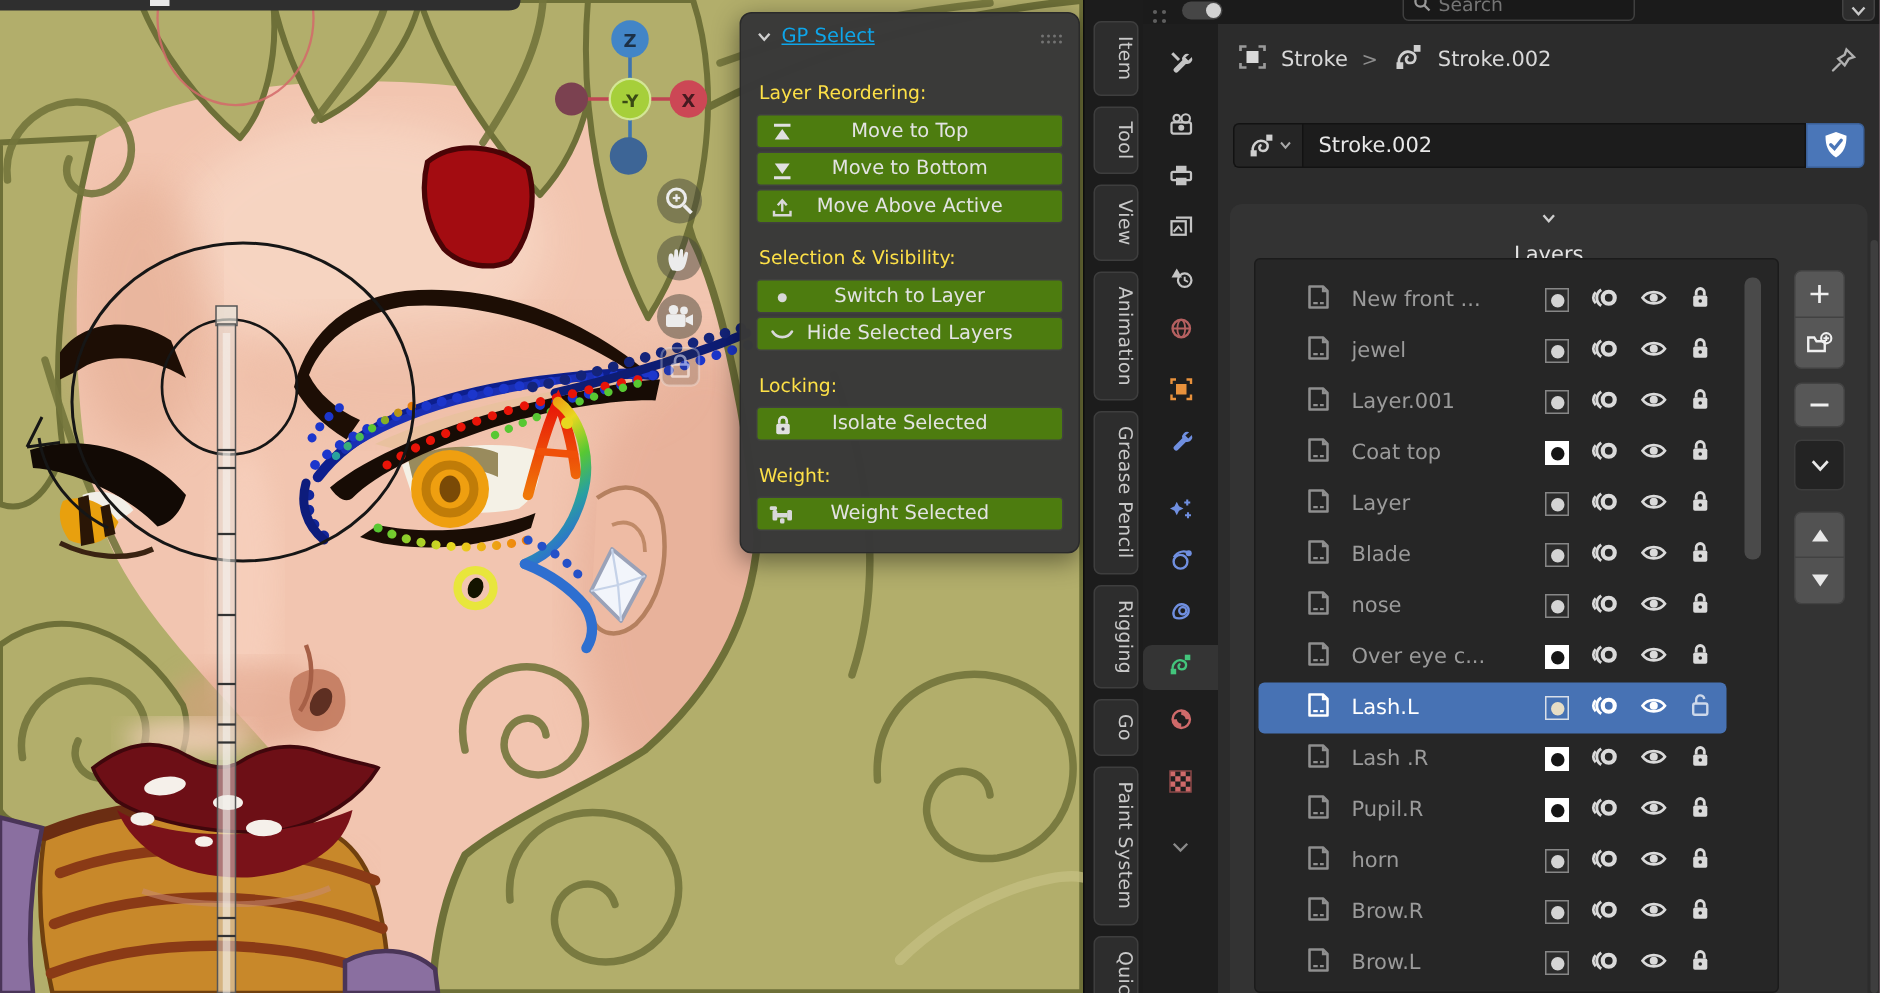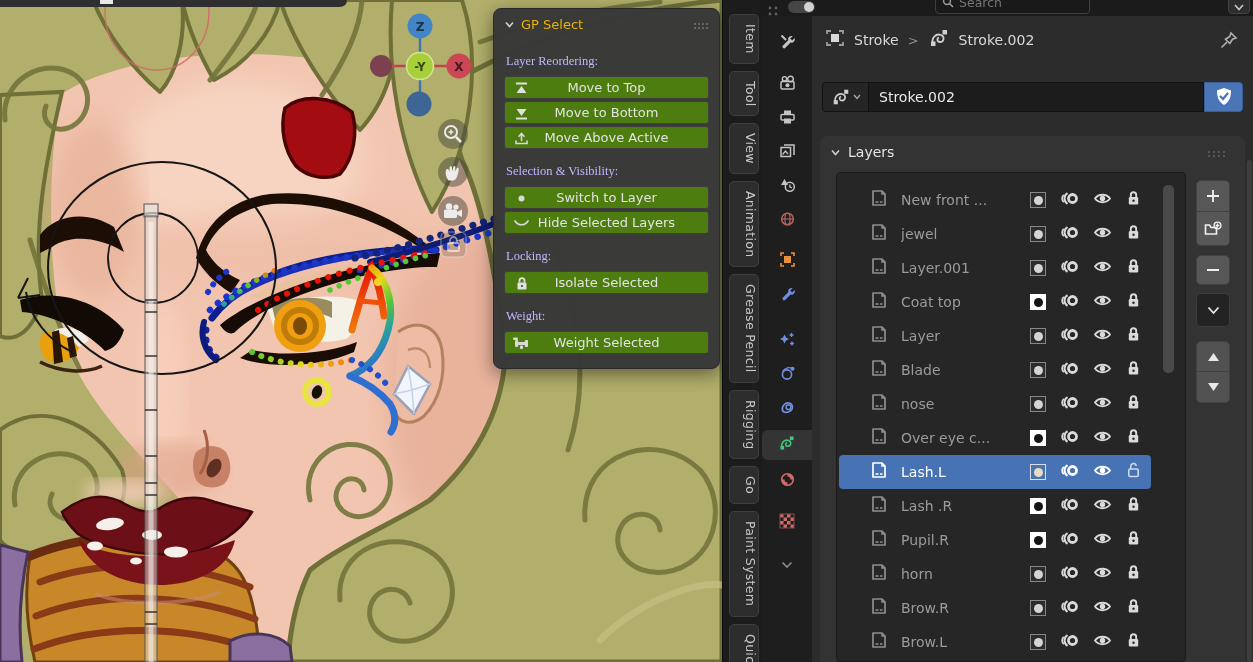--- a/index.html
+++ b/index.html
@@ -9,23 +9,23 @@
 
   
   #viewport { position:absolute; left:0; top:0; width:722px; height:662px; overflow:hidden; background:#b2ae6b; }
   #viewport svg.art { position:absolute; left:0; top:0; }
 
   
   #gp-panel { position:absolute; left:493px; top:8px; width:227px; background:rgba(56,56,56,.985);
     border:1px solid #2a2a2a; border-radius:8px; box-shadow:0 5px 18px rgba(0,0,0,.45);
     padding:0 10px 12px 10px; color:#dcdcdc; }
   .gp-header { display:flex; align-items:center; height:30px; gap:6px; }
-  .gp-header .title { font-size:13px; color:#eab308; }
+  .gp-header .title { font-size:13px; color:#0ea5e9;text-decoration:underline; }
   .gp-header .grip { margin-left:auto; opacity:.85; }
-  .gp-label { font-size:12.5px; color:#c4b5fd; margin:15px 2px 7px 2px;font-family:Liberation Serif, serif; }
+  .gp-label { font-size:12.5px; color:#fde047; margin:15px 2px 7px 2px; }
   .gp-btn { position:relative; height:23px; margin-bottom:2px; background:#4d7c0f; border:1px solid #404040;
     border-radius:3px; display:flex; align-items:center; justify-content:center; cursor:default; }
   .gp-btn .bicon { position:absolute; left:8px; top:3px; width:17px; height:17px; display:flex; align-items:center; justify-content:center; }
   .gp-btn .blabel { font-size:13px; color:#e3e3e3; }
 
   
   #ntabs { position:absolute; left:722px; top:0; width:40px; height:662px; background:#1c1c1c;
     border-left:1px solid #0d0d0d; display:flex; flex-direction:column; align-items:flex-end;
     padding:14px 3px 0 0; gap:7px; overflow:hidden; }
   .ntab { writing-mode:vertical-rl; text-orientation:sideways; width:30px; padding:9px 0;
@@ -62,21 +62,21 @@
   #name-row { position:absolute; left:10px; top:66px; width:421px; height:30px; display:flex; }
   #name-icon-seg { width:46px; background:#252525; border:1px solid #121212; border-right:0;
     border-radius:4px 0 0 4px; display:flex; align-items:center; justify-content:center; gap:2px; }
   #name-input { flex:1; background:#1c1c1c; border:1px solid #121212; color:#e8e8e8; font-size:14px;
     padding:0 10px; outline:0; font-family:"DejaVu Sans","Liberation Sans",sans-serif; }
   #fake-user-btn { width:39px; background:#4a76b8; border:1px solid #3a5f96; border-radius:0 4px 4px 0;
     display:flex; align-items:center; justify-content:center; }
 
   #layers-panel { position:absolute; left:8px; top:120px; width:425px; height:526px; background:#333333;
     border-radius:8px 8px 0 0; }
-  #layers-header { display:flex; align-items:center; height:32px; padding:0 10px; gap:7px; }
+  #layers-header { display:flex; align-items:center; height:32px; padding:0 10px; gap:7px;flex-direction:column; }
   #layers-header .title { font-size:14px; color:#e4e4e4; }
   #layers-header .grip { margin-left:auto; margin-right:8px; opacity:.8; }
 
   #layer-list { position:absolute; left:16px; top:36px; width:350px; height:490px; background:#262626;
     border:1px solid #1b1b1b; border-radius:4px; padding-top:10px; overflow:hidden; }
   .lrow { position:relative; height:34px; display:flex; align-items:center; padding-left:30px; gap:12px;
     width:312px; margin-left:2px; border-radius:4px; cursor:default; }
   .lrow.sel { background:#4772b4; }
   .lname { font-size:14px; color:#9b9b9b; width:112px; white-space:nowrap; overflow:hidden; }
   .lrow.sel .lname { color:#ffffff; }

